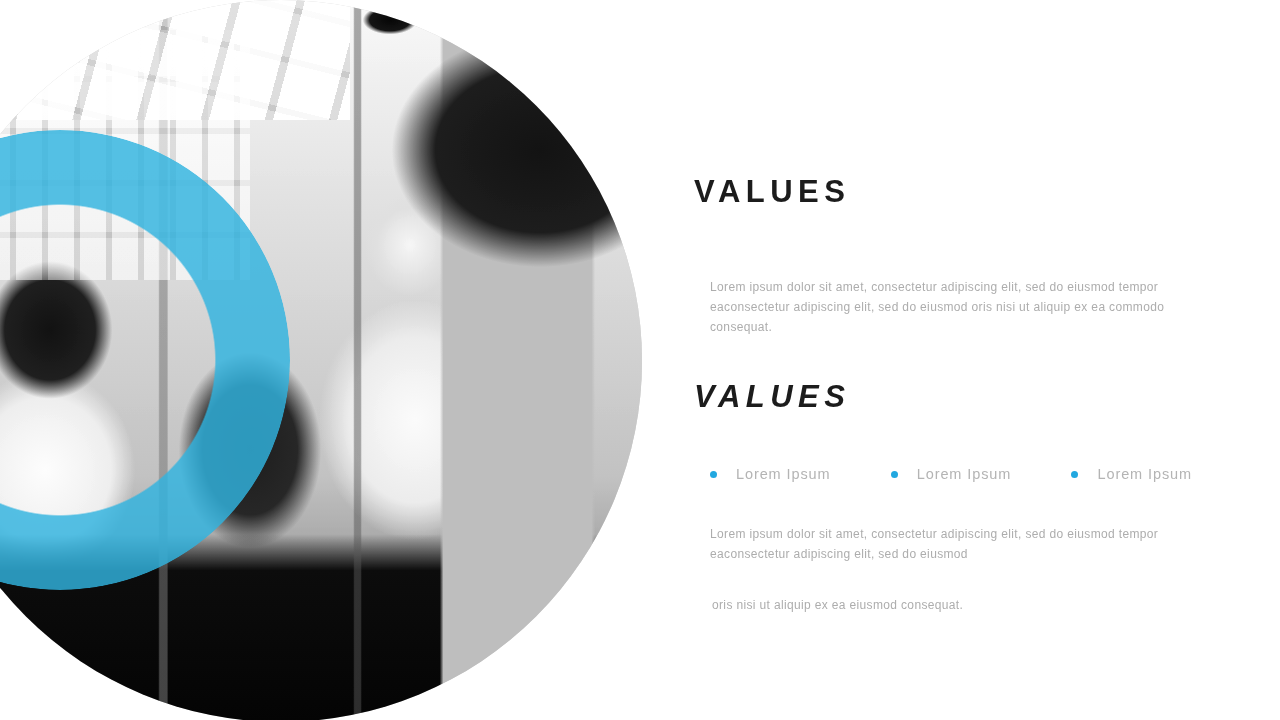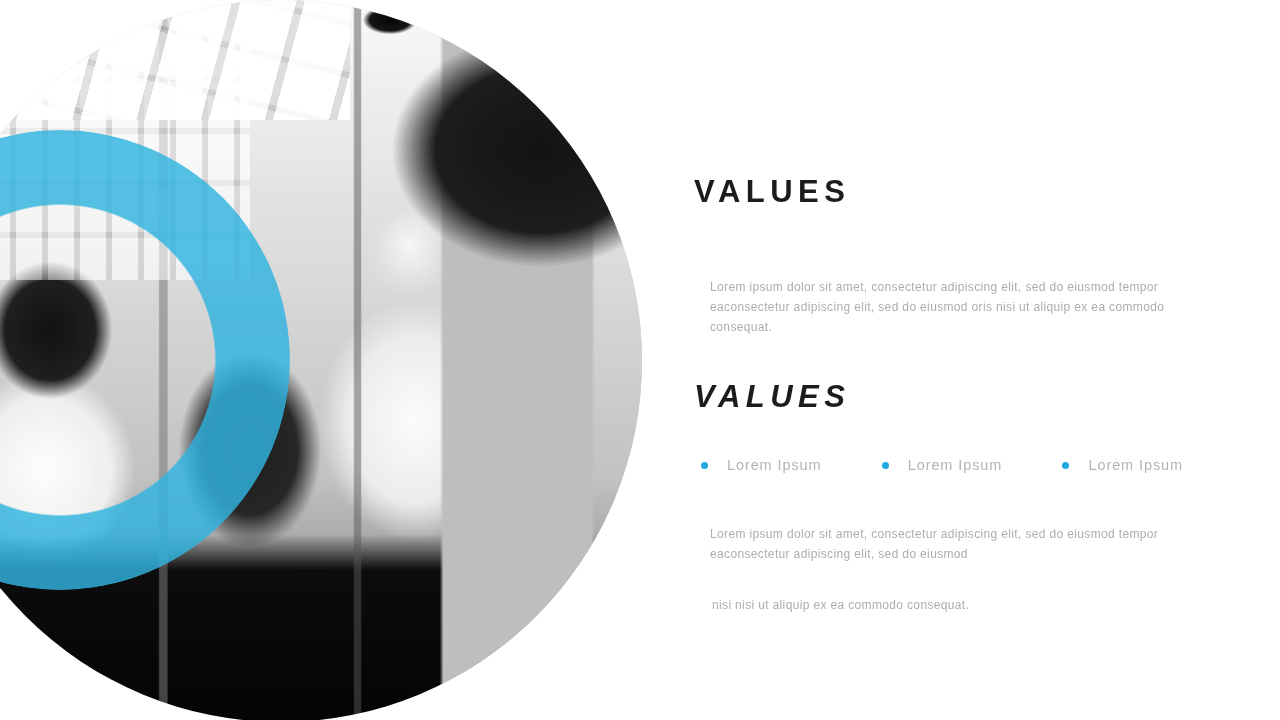--- a/index.html
+++ b/index.html
@@ -142,21 +142,21 @@
   .values-bullets {
     position: absolute;
     top: 450px;
     left: 0;
     display: flex;
     align-items: center;
     gap: 16px;
     width: 482px;
     justify-content: space-between;
     list-style: none;
-    margin: 7px;
+    margin: 16px;
     padding: 0;
   }
   .values-bullets li {
     display: flex;
     align-items: center;
     gap: 19px;
     font-size: 14.5px;
     letter-spacing: .9px;
     color: #b4b4b4;
     white-space: nowrap;
@@ -199,16 +199,16 @@
         <span>Lorem Ipsum</span>
       </li>
       <li>
         <span class="bullet-dot" style="background: rgb(34, 168, 224);"></span>
         <span>Lorem Ipsum</span>
       </li>
     </ul>
 
     <p id="values-paragraph" class="body-copy" style="color: rgb(173, 173, 173);">Lorem ipsum dolor sit amet, consectetur adipiscing elit, sed do eiusmod tempor eaconsectetur adipiscing elit, sed do eiusmod</p>
 
-    <p id="values-paragraph-tail" class="body-copy" style="color: rgb(173, 173, 173);">nisi nisi ut aliquip ex ea commodo consequat.</p>
+    <p id="values-paragraph-tail" class="body-copy" style="color: rgb(173, 173, 173);">oris nisi ut aliquip ex ea eiusmod consequat.</p>
 
   </div>
 </div>
 
 </body></html>

